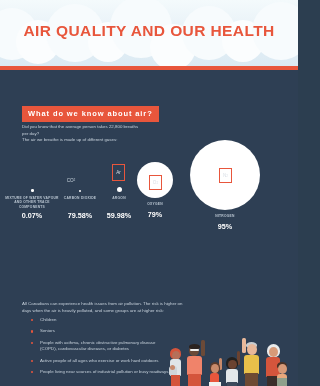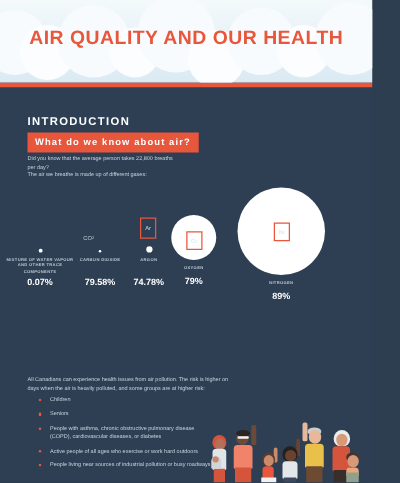--- a/index.html
+++ b/index.html
@@ -60,21 +60,21 @@
     position: relative; padding-left: 10px;
     color: #c7d2dc; font-size: 4.4px; line-height: 1.55;
     margin-bottom: 4.5px;
   }
   .bullets li:before {
     content: ""; position: absolute; left: 1px; top: 2px;
     width: 2.2px; height: 2.2px; border-radius: 50%; background: #e8563c;
   }
 
   
-  .gases { position: absolute; left: 0; top: 78px; width: 298px; height: 120px; }
+  .gases { position: absolute; left: 0; top: 68px; width: 298px; height: 120px; }
   .bubble { position: absolute; background: #ffffff; border-radius: 50%; }
   .dot-tiny { position: absolute; background: #ffffff; border-radius: 50%; }
 
   .sym-box {
     position: absolute;
     border: 1px solid #e8563c;
     color: #d8dee5; font-size: 4.6px;
     display: flex; align-items: center; justify-content: center;
   }
   .sym-box sub { font-size: 3.2px; }
@@ -112,21 +112,20 @@
     <div class="cloud b" style="left:150px; top:24px; width:46px; height:46px;"></div>
     <div class="cloud" style="left:182px; top:6px; width:54px; height:54px;"></div>
     <div class="cloud b" style="left:222px; top:20px; width:42px; height:42px;"></div>
     <div class="cloud" style="left:252px; top:2px; width:58px; height:58px;"></div>
     <div class="header-title">AIR QUALITY AND OUR HEALTH</div>
   </div>
   <div class="rule-orange"></div>
 
   <div class="body-wrap">
 
-    <div class="section-title">INTRODUCTION</div>
     <div class="banner b1">What do we know about air?</div>
     <div class="ptext p-know1">Did you know that the average person takes 22,800 breaths per day?</div>
     <div class="ptext p-know2">The air we breathe is made up of different gases:</div>
 
     <div class="gases">
 
       <div class="dot-tiny" style="left:31px; top:51px; width:2.6px; height:2.6px;"></div>
       <div class="gas-label" style="left:4px; top:58px; width:56px;">MIXTURE OF WATER VAPOUR AND OTHER TRACE COMPONENTS</div>
       <div class="gas-pct" style="left:4px; top:73px; width:56px;">0.07%</div>
 
@@ -136,37 +135,37 @@
       </div>
       <div class="dot-tiny" style="left:79px; top:52px; width:2.2px; height:2.2px;"></div>
       <div class="gas-label" style="left:56px; top:58px; width:48px;">CARBON DIOXIDE</div>
       <div class="gas-pct" style="left:56px; top:73px; width:48px;">79.58%</div>
 
       <div class="dot-tiny" style="left:117px; top:49px; width:5px; height:5px;"></div>
       <div class="sym-box" style="left:112px; top:26px; width:13px; height:17px;">
         <span>Ar</span>
       </div>
       <div class="gas-label" style="left:96px; top:58px; width:46px;">ARGON</div>
-      <div class="gas-pct" style="left:96px; top:73px; width:46px;">74.78%</div>
+      <div class="gas-pct" style="left:96px; top:73px; width:46px;">59.98%</div>
 
       <div class="bubble" style="left:137px; top:24px; width:36px; height:36px;"></div>
       <div class="sym-box" style="left:149px; top:37px; width:13px; height:15px;">
         <span>O</span>
           <sub>2</sub>
       </div>
       <div class="gas-label" style="left:131px; top:64px; width:48px;">OXYGEN</div>
       <div class="gas-pct" style="left:131px; top:72px; width:48px;">79%</div>
 
       <div class="bubble" style="left:190px; top:2px; width:70px; height:70px;"></div>
       <div class="sym-box" style="left:219px; top:30px; width:13px; height:15px;">
         <span>N</span>
           <sub>2</sub>
       </div>
       <div class="gas-label" style="left:201px; top:76px; width:48px;">NITROGEN</div>
-      <div class="gas-pct" style="left:201px; top:84px; width:48px;">89%</div>
+      <div class="gas-pct" style="left:201px; top:84px; width:48px;">95%</div>
     </div>
 
     <div class="ptext p-risk">All Canadians can experience health issues from air pollution. The risk is higher on days when the air is heavily polluted, and some groups are at higher risk:</div>
 
     <ul class="bullets">
       <li>Children</li>
       <li>Seniors</li>
       <li>People with asthma, chronic obstructive pulmonary disease (COPD), cardiovascular diseases, or diabetes</li>
       <li>Active people of all ages who exercise or work hard outdoors</li>
       <li>People living near sources of industrial pollution or busy roadways</li>

